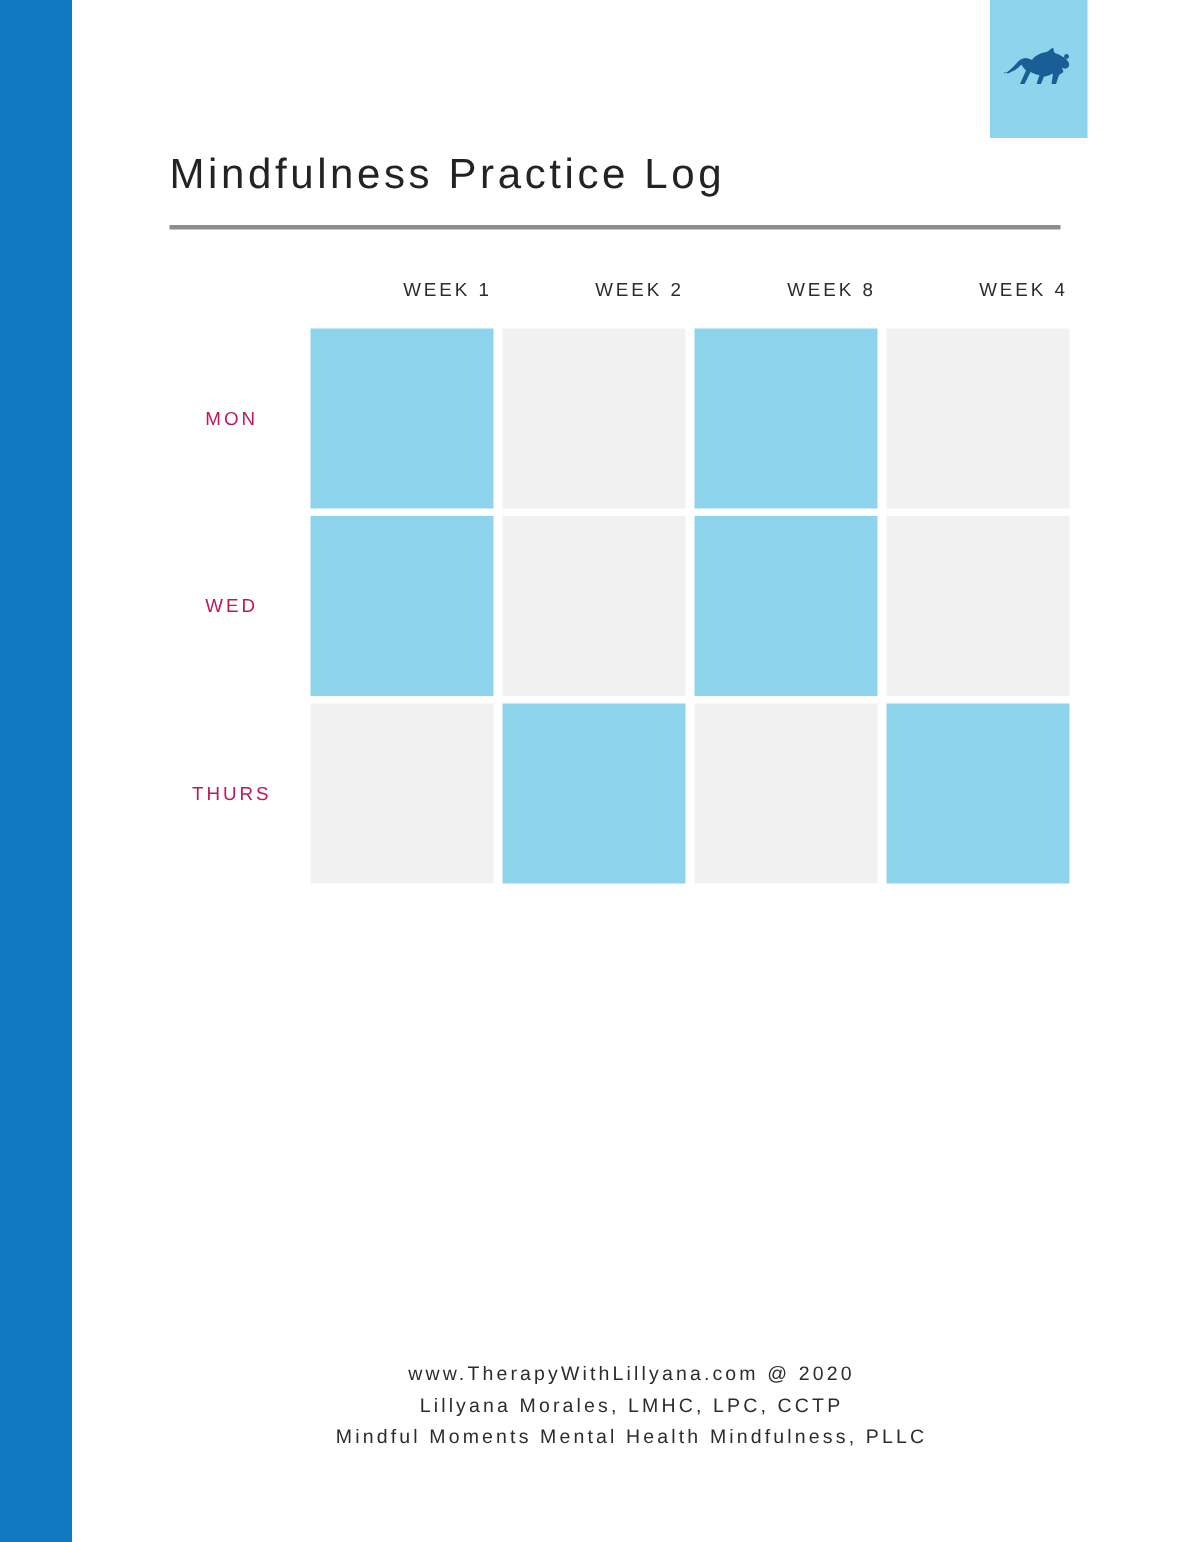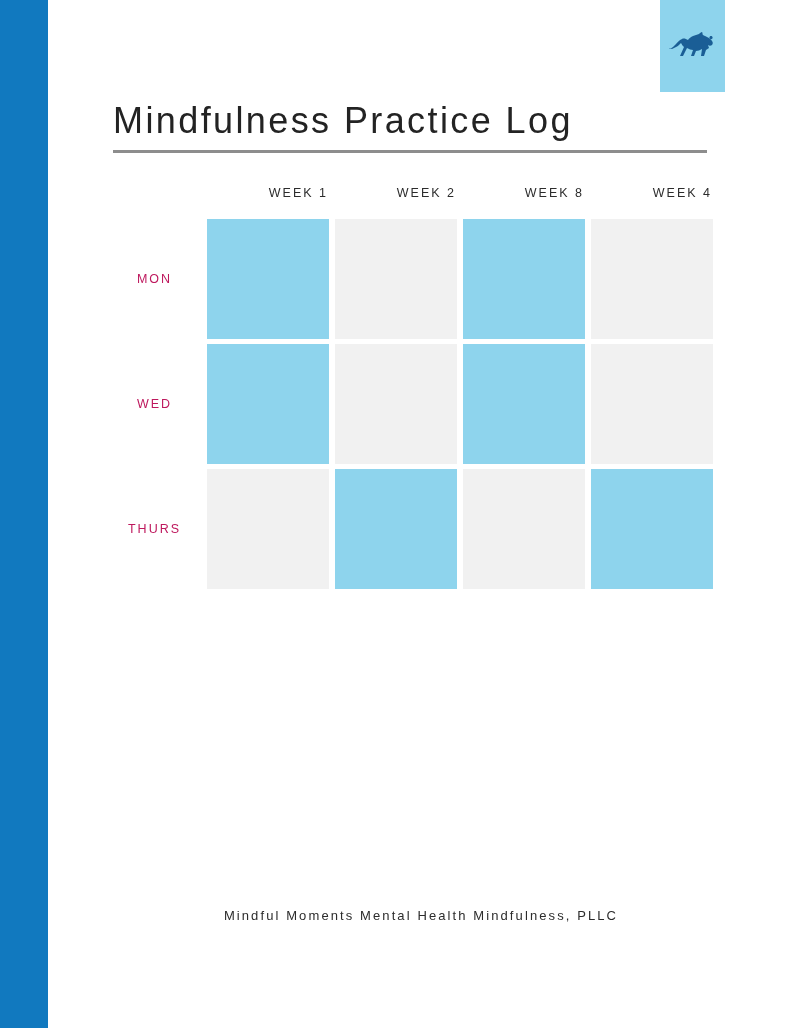--- a/index.html
+++ b/index.html
@@ -39,21 +39,21 @@
     align-items: center;
     justify-content: center;
   }
   .logo-box svg {
     display: block;
   }
   .title {
     position: absolute;
     left: 113px;
     top: 100px;
-    font-size: 36px;
+    font-size: 28px;
     letter-spacing: 2.4px;
     color: #232323;
     font-weight: 400;
     white-space: nowrap;
   }
   .title-rule {
     position: absolute;
     left: 113px;
     top: 150px;
     width: 594px;
@@ -198,16 +198,18 @@
             </td>
           <td class="cell">
               <div class="box filled"></div>
             </td>
         </tr>
       </tbody>
     </table>
   </div>
 
   <div class="footer">
+    <div>www.TherapyWithLillyana.com @ 2020</div>
+    <div>Lillyana Morales, LMHC, LPC, CCTP</div>
     <div>Mindful Moments Mental Health Mindfulness, PLLC</div>
   </div>
 
 </div>
 
 </body></html>

